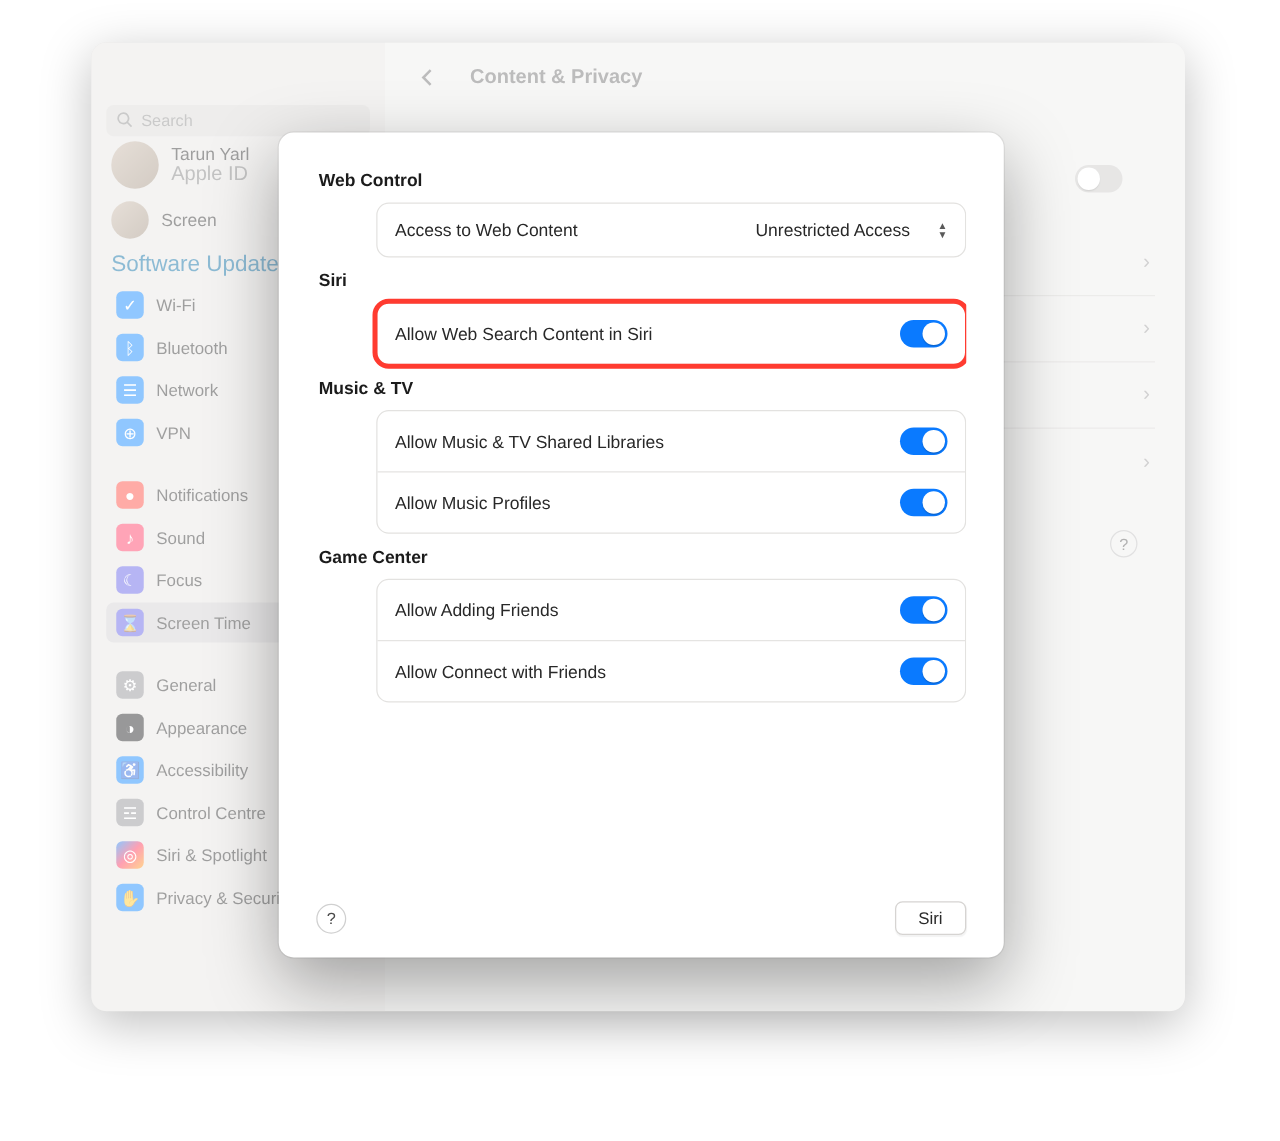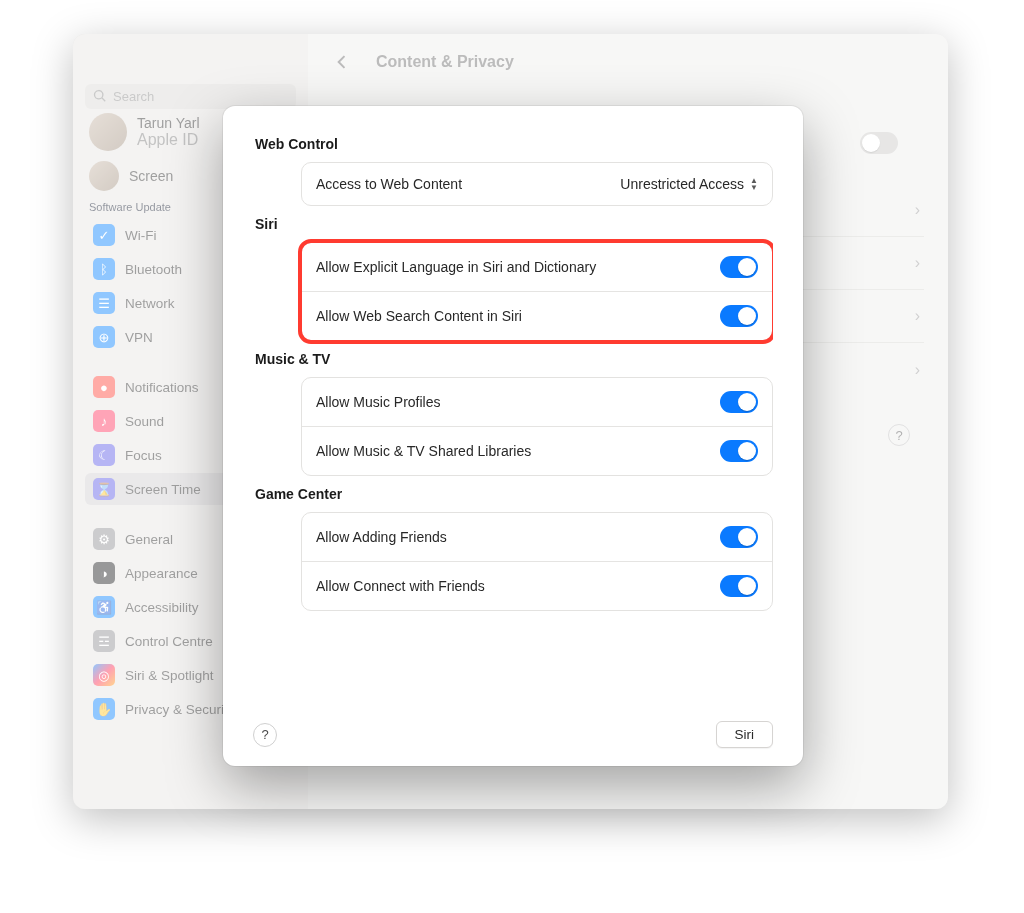--- a/index.html
+++ b/index.html
@@ -45,21 +45,21 @@
   }
   .search svg { width: 14px; height:14px; margin-right:6px; fill:#8a8a8a; }
   .profile {
     display:flex; align-items:center; gap:10px;
     margin: 4px 4px 10px 4px;
   }
   .avatar { width:38px;height:38px;border-radius:50%; background: linear-gradient(135deg,#c8b8a8,#9e8d7c); }
   .avatar.small { width:30px;height:30px;}
   .profile .name { font-size:14px; color:#2b2b2b; }
   .profile .sub { font-size:16px; color:#7b7b7b; }
-  .section-label { font-size:11px; color:#0f172a; margin: 10px 4px 6px; }
+  .section-label { font-size:18px; color:#0369a1; margin: 10px 4px 6px; }
   .nav { display:flex; flex-direction:column; gap:2px; }
   .nav-item {
     display:flex; align-items:center; gap:10px;
     padding:5px 8px; border-radius:6px;
     font-size:13.5px; color:#2c2c2c;
   }
   .nav-item.active { background:#d0ced0; }
   .nav-icon { width:22px; height:22px; border-radius:5px; display:flex;align-items:center;justify-content:center; color:#fff; font-size:13px;}
   .i-wifi{background:#0a84ff;} .i-bt{background:#0a84ff;} .i-net{background:#0a84ff;}
   .i-vpn{background:#0a84ff;} .i-notif{background:#ff453a;} .i-sound{background:#ff375f;}
@@ -102,21 +102,21 @@
     border:1px solid #e3e2e0; border-radius:10px;
     background:#fff;
     margin-left:48px;
   }
   .card.highlight { outline:4px solid #ff3b30; outline-offset:-1px; border-radius:10px; }
   .row {
     display:flex; align-items:center; justify-content:space-between;
     padding: 13px 14px; font-size:14px; color:#282828;
   }
   .card .row + .row { border-top:1px solid #e5e4e2; }
-  .select-val { color:#282828; display:flex; align-items:center; gap:6px; }
+  .select-val { color:#282828; display:flex; align-items:center; gap:22px; }
   .updown { display:flex; flex-direction:column; font-size:8px; line-height:7px; color:#5a5a5a;}
   .toggle {
     width:38px; height:22px; border-radius:22px;
     background:#0a7aff; position:relative; flex-shrink:0;
   }
   .toggle::after{
     content:""; position:absolute; right:2px; top:2px;
     width:18px;height:18px;border-radius:50%;background:#fff;
     box-shadow:0 1px 1px rgba(0,0,0,.2);
   }
@@ -283,37 +283,33 @@
               <span>▲</span>
               <span>▼</span>
             </span>
         </span>
       </div>
     </div>
 
     <div class="group-title">Siri</div>
     <div class="card highlight">
       <div class="row">
-        <span>Allow Explicit Language in Siri and Dictionary</span>
-        <div class="toggle"></div>
-      </div>
-      <div class="row">
         <span>Allow Web Search Content in Siri</span>
         <div class="toggle"></div>
       </div>
     </div>
 
     <div class="group-title">Music &amp; TV</div>
     <div class="card">
       <div class="row">
+        <span>Allow Music &amp; TV Shared Libraries</span>
+        <div class="toggle"></div>
+      </div>
+      <div class="row">
         <span>Allow Music Profiles</span>
-        <div class="toggle"></div>
-      </div>
-      <div class="row">
-        <span>Allow Music &amp; TV Shared Libraries</span>
         <div class="toggle"></div>
       </div>
     </div>
 
     <div class="group-title">Game Center</div>
     <div class="card">
       <div class="row">
         <span>Allow Adding Friends</span>
         <div class="toggle"></div>
       </div>

